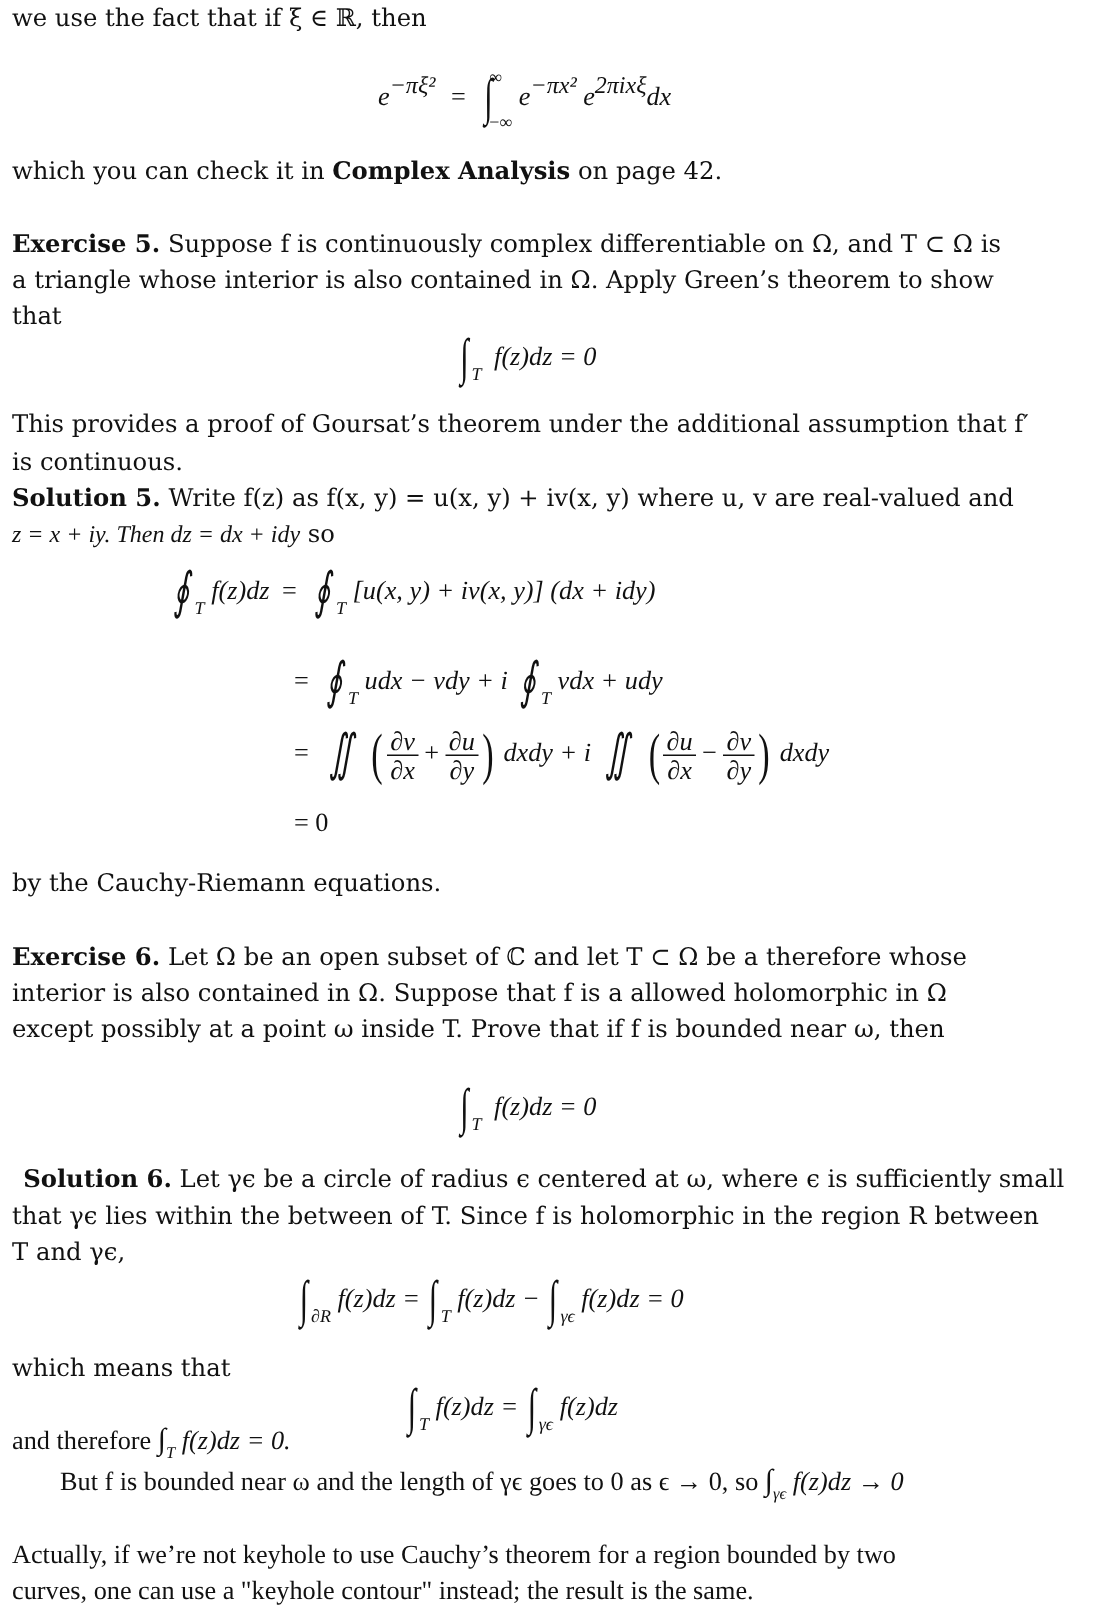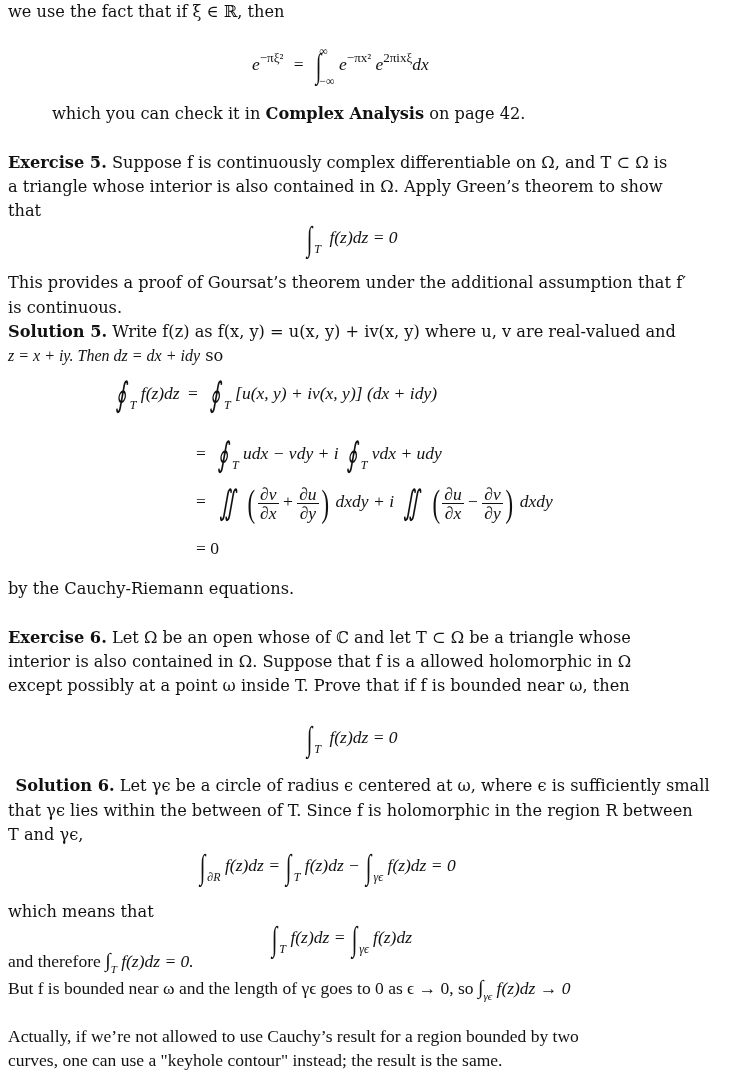--- a/index.html
+++ b/index.html
@@ -6,40 +6,40 @@
   body {
     width: 733px; height: 1081px; overflow: hidden; position: relative;
     font-family: "DejaVu Serif", serif; font-size: 16.2px; color: #111;
   }
   .ln { position: absolute; left: 8px; right: 16px; white-space: nowrap; line-height: 24px; }
   .b { font-weight: bold; }
   .m { font-family: "Liberation Serif", serif; font-style: italic; font-size: 16px; }
   .eq { position: absolute; white-space: nowrap; font-family: "Liberation Serif", serif; font-size: 17.5px; }
   .int { font-family: "Liberation Serif", serif; font-size: 34px; font-style: italic; display: inline-block; transform: scaleX(0.6); vertical-align: middle; line-height: 1; }
   .sub { font-size: 12px; vertical-align: -10px; font-style: italic; }
-  .sup { font-size: 13px; vertical-align: 8px; }
+  .sup { font-size: 16px; vertical-align: 8px; font-style: italic; }
   .frac { display: inline-block; vertical-align: middle; text-align: center; font-style: italic; line-height: 18px; }
   .frac .top { display: block; border-bottom: 1px solid #111; padding: 0 2px; }
   .frac .bot { display: block; padding: 0 2px; }
   .paren { font-size: 38px; vertical-align: middle; font-family: "Liberation Serif", serif; transform: scaleX(0.6); display: inline-block; line-height: 1;}
 </style>
 </head>
 <body>
 
 <div class="ln" style="top:0px;">we use the fact that if ξ ∈ ℝ, then</div>
 
 <div class="eq" style="left:252px; top:36px;">
   <i>e</i><span class="sup">−πξ²</span>
   <span style="margin:0 6px;">=</span>
   <span class="int">∫</span><span style="display:inline-block; vertical-align:middle; font-size:12px; line-height:30px; margin-left:-4px;"><span style="display:block;">∞</span><span style="display:block;">−∞</span></span>
   <i>e</i><span class="sup">−πx²</span>
   <i>e</i><span class="sup">2πixξ</span><i>dx</i>
 </div>
 
-<div class="ln" style="top:102px;margin-left:44px;"><span>which you can check it in </span><span class="b">Complex Analysis</span><span> on page 42.</span></div>
+<div class="ln" style="top:102px;"><span>which you can check it in </span><span class="b">Complex Analysis</span><span> on page 42.</span></div>
 
 <div class="ln" style="top:151px;"><span class="b">Exercise 5.</span><span> Suppose f is continuously complex differentiable on Ω, and T ⊂ Ω is</span></div>
 <div class="ln" style="top:175px;">a triangle whose interior is also contained in Ω. Apply Green’s theorem to show</div>
 <div class="ln" style="top:199px;">that</div>
 <div class="eq" style="left:305px; top:222px;">
   <span class="int">∫</span><span class="sub">T</span>
   <i style="margin-left:4px;">f(z)dz = 0</i>
 </div>
 <div class="ln" style="top:271px;">This provides a proof of Goursat’s theorem under the additional assumption that f′</div>
 <div class="ln" style="top:296px;">is continuous.</div>
@@ -71,21 +71,21 @@
   <span class="int">∬</span>
   <span class="paren">(</span><span class="frac"><span class="top">∂u</span><span class="bot">∂x</span></span>
   <span>−</span>
   <span class="frac"><span class="top">∂v</span><span class="bot">∂y</span></span><span class="paren">)</span>
   <i>dxdy</i>
 </div>
 <div class="eq" style="left:196px; top:538px;">= 0</div>
 
 <div class="ln" style="top:577px;">by the Cauchy-Riemann equations.</div>
 
-<div class="ln" style="top:626px;"><span class="b">Exercise 6.</span><span> Let Ω be an open whose of ℂ and let T ⊂ Ω be a triangle whose</span></div>
+<div class="ln" style="top:626px;"><span class="b">Exercise 6.</span><span> Let Ω be an open subset of ℂ and let T ⊂ Ω be a therefore whose</span></div>
 <div class="ln" style="top:650px;">interior is also contained in Ω. Suppose that f is a allowed holomorphic in Ω</div>
 <div class="ln" style="top:674px;">except possibly at a point ω inside T. Prove that if f is bounded near ω, then</div>
 <div class="eq" style="left:305px; top:722px;">
   <span class="int">∫</span><span class="sub">T</span>
   <i style="margin-left:4px;">f(z)dz = 0</i>
 </div>
 
 <div class="ln" style="top:774px;text-align:center;"><span class="b">Solution 6.</span><span> Let γϵ be a circle of radius ϵ centered at ω, where ϵ is sufficiently small</span></div>
 <div class="ln" style="top:799px;">that γϵ lies within the between of T. Since f is holomorphic in the region R between</div>
 <div class="ln" style="top:823px;">T and γϵ,</div>
@@ -101,16 +101,16 @@
 
 <div class="ln" style="top:900px;">which means that</div>
 
 <div class="eq" style="left:270px; top:922px;">
   <span class="int">∫</span><span class="sub">T</span>
   <i>f(z)dz =</i>
   <span class="int">∫</span><span class="sub">γϵ</span>
   <i>f(z)dz</i>
 </div>
 
-<div class="ln" style="top:975px; font-family:'Liberation Serif', serif; font-size:17.5px;"><span>But f is bounded near ω and the length of γϵ goes to 0 as ϵ → 0, so </span><span style="font-size:20px;font-style:italic;">∫</span><span style="font-size:11px; vertical-align:-6px; font-style:italic;">γϵ</span><i> f(z)dz → 0</i></div>
+<div class="ln" style="top:975px; font-family:'Liberation Serif', serif; font-size:17.5px;margin-left:32px;"><span>But f is bounded near ω and the length of γϵ goes to 0 as ϵ → 0, so </span><span style="font-size:20px;font-style:italic;">∫</span><span style="font-size:11px; vertical-align:-6px; font-style:italic;">γϵ</span><i> f(z)dz → 0</i></div>
 <div class="ln" style="top:948px; font-family:'Liberation Serif', serif; font-size:17.5px;"><span>and therefore </span><span style="font-size:20px;font-style:italic;">∫</span><span style="font-size:11px; vertical-align:-6px; font-style:italic;">T</span><i> f(z)dz = 0.</i></div>
-<div class="ln" style="top:1024px; font-family:'Liberation Serif', serif; font-size:17.5px;">Actually, if we’re not allowed to use Cauchy’s result for a region bounded by two</div>
+<div class="ln" style="top:1024px; font-family:'Liberation Serif', serif; font-size:17.5px;">Actually, if we’re not keyhole to use Cauchy’s theorem for a region bounded by two</div>
 <div class="ln" style="top:1048px; font-family:'Liberation Serif', serif; font-size:17.5px;">curves, one can use a "keyhole contour" instead; the result is the same.</div>
 
 </body></html>

